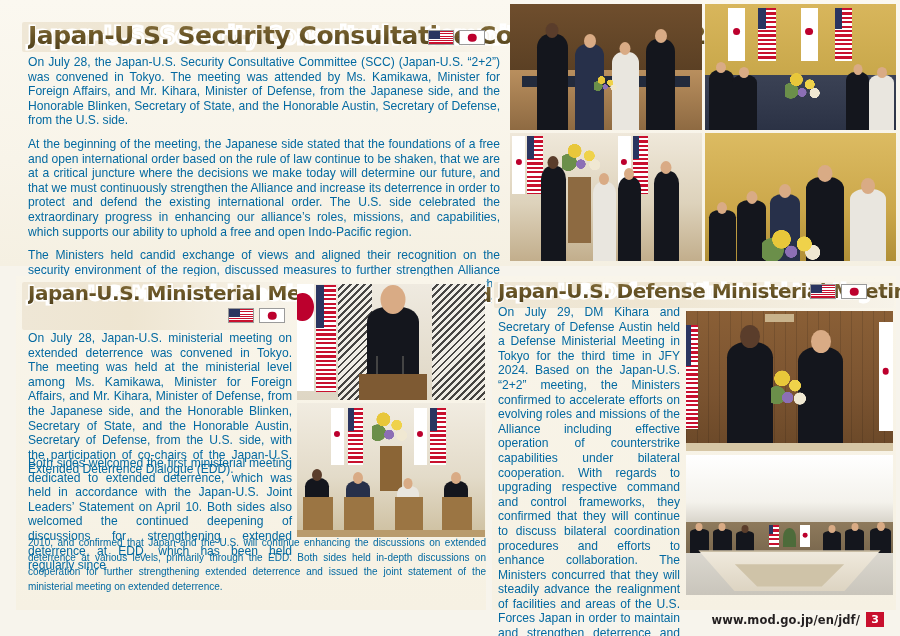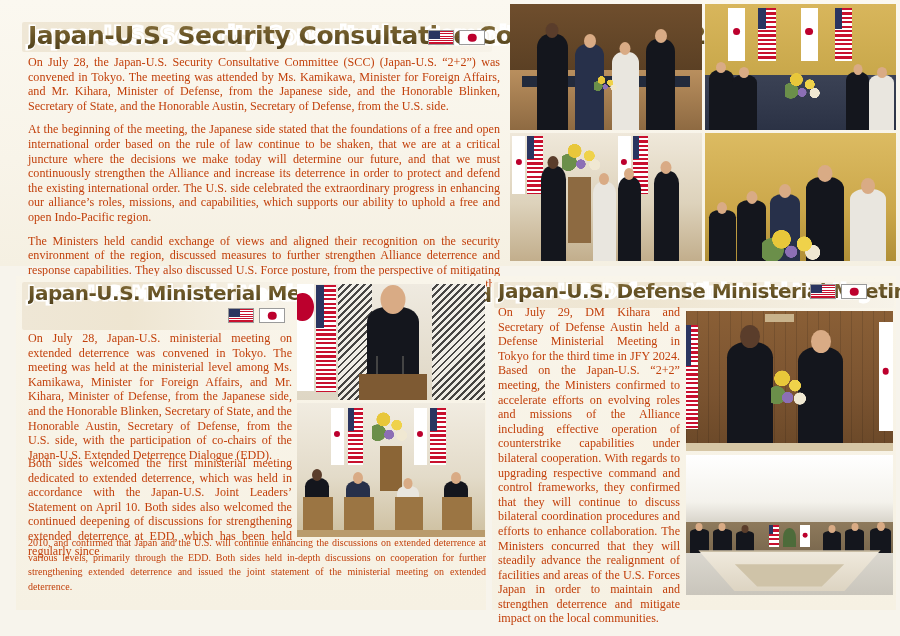--- a/index.html
+++ b/index.html
@@ -122,22 +122,22 @@
     left: 50%; top: 50%;
     transform: translate(-50%,-50%);
     width: 8.5px; height: 8.5px;
     border-radius: 50%;
     background: #bc002d;
   }
 
   
   .body-text p {
     margin: 0 0 9px 0;
-    font-family: Liberation Serif, serif;
-    color: #c2410c;
+    font-family: Liberation Sans, sans-serif;
+    color: #0369a1;
     text-align: justify;
     text-justify: inter-word;
     hyphens: auto;
   }
   .body-text p:last-child { margin-bottom: 0; }
 
   #scc-text {
     position: absolute;
     left: 28px; top: 55px; width: 472px;
     font-size: 12.1px;
@@ -527,14 +527,18 @@
         <div class="head skin-l" style="top:-6px;width:7px;height:8px;"></div>
       </div>
       <div class="person suit-black" style="left:89%;top:52%;width:10%;height:18%;bottom:auto;">
         <div class="head skin-l" style="top:-6px;width:8px;height:9px;"></div>
       </div>
       <div class="confroom-table" style="left:6%;top:68%;width:88%;height:28%;clip-path:polygon(0 0,100% 0,80% 100%,20% 100%);"></div>
       <div style="position:absolute;left:20%;top:78%;width:60%;height:16%;background:#cfc3a8;clip-path:polygon(6% 0,94% 0,76% 100%,24% 100%);"></div>
     </div>
   </div>
 
+  <div id="footer">
+    <span id="footer-url">www.mod.go.jp/en/jdf/</span>
+    <span id="page-number">3</span>
+  </div>
 
 </div>
 
 </body></html>

